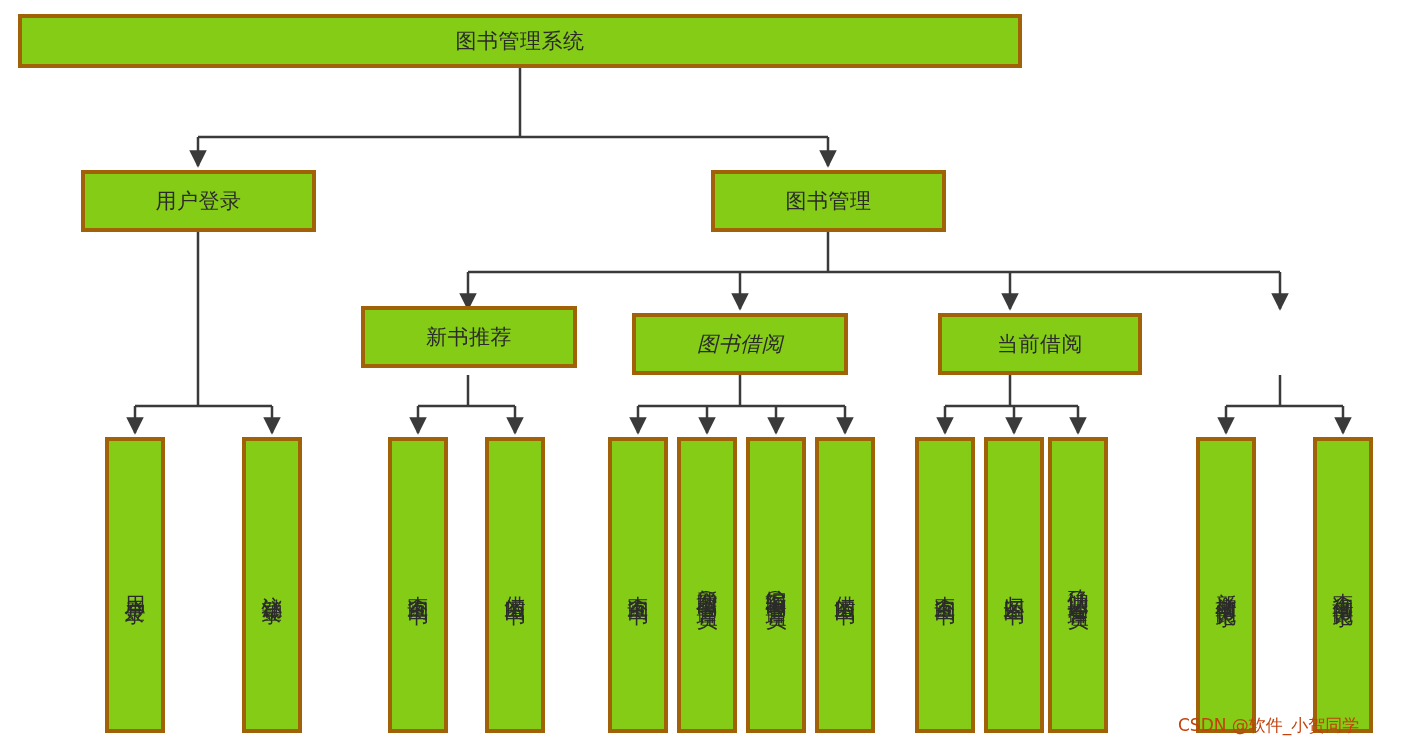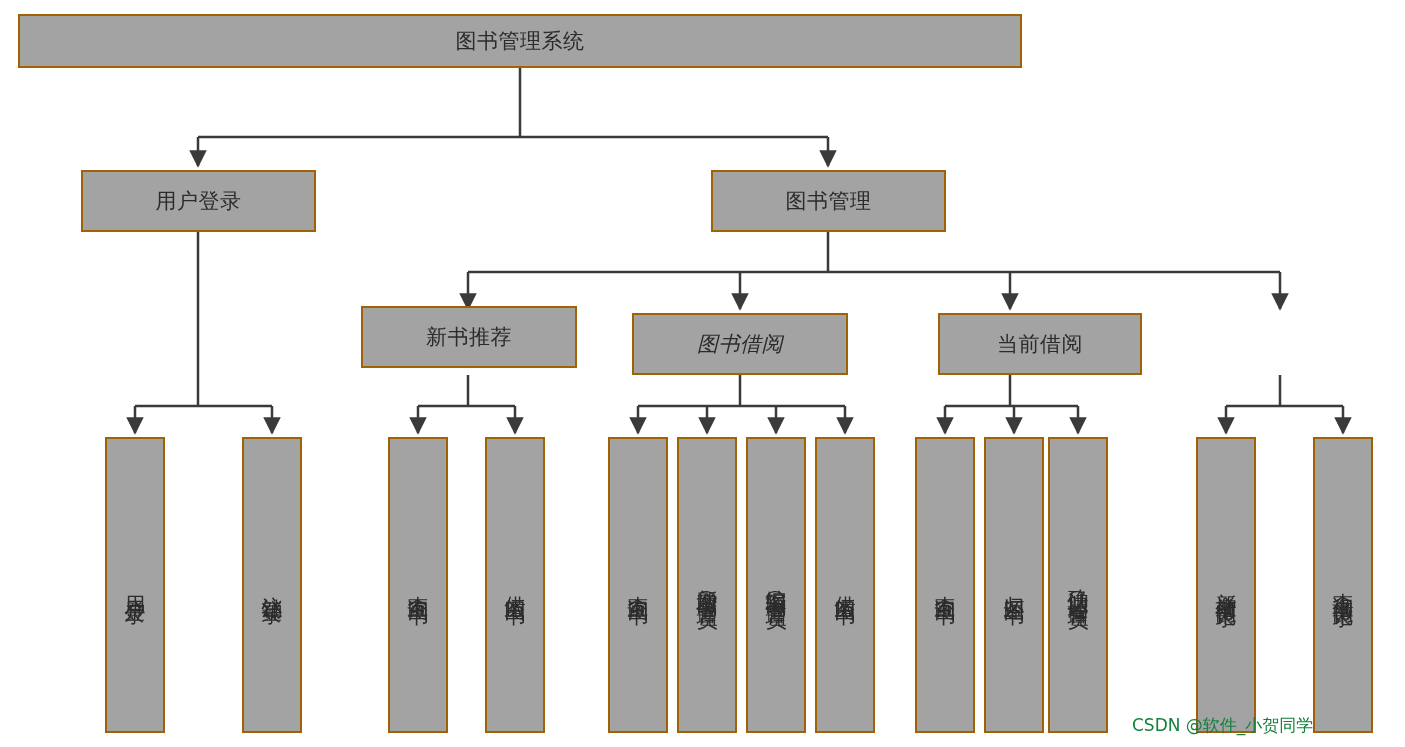--- a/index.html
+++ b/index.html
@@ -22,22 +22,22 @@
   svg.edges {
     position: absolute;
     left: 0;
     top: 0;
     width: 1405px;
     height: 747px;
   }
   .node {
     position: absolute;
     box-sizing: border-box;
-    background: #a3a3a3;
-    border: 2px solid #a16207;
+    background: #84cc16;
+    border: 4px solid #a16207;
     display: flex;
     align-items: center;
     justify-content: center;
     overflow: hidden;
   }
   .node .label {
     color: #2b2b2b;
     text-align: center;
     line-height: 1.18;
     letter-spacing: 0.5px;
@@ -50,24 +50,24 @@
     writing-mode: vertical-rl;
     text-orientation: upright;
     font-size: 21px;
     line-height: 1.05;
     letter-spacing: 3px;
     max-height: 100%;
   }
   .node.root .label { font-size: 21px; }
   .watermark {
     position: absolute;
-    left: 1132px;
+    left: 1178px;
     top: 714px;
     font-size: 17px;
-    color: #15803d;
+    color: #c2410c;
     white-space: nowrap;
     font-family: "DejaVu Sans", "Liberation Sans", sans-serif;
   }
 </style>
 </head>
 <body>
 
 <div id="diagram-root">
 
   <svg class="edges" viewBox="0 0 1405 747" xmlns="http://www.w3.org/2000/svg">

